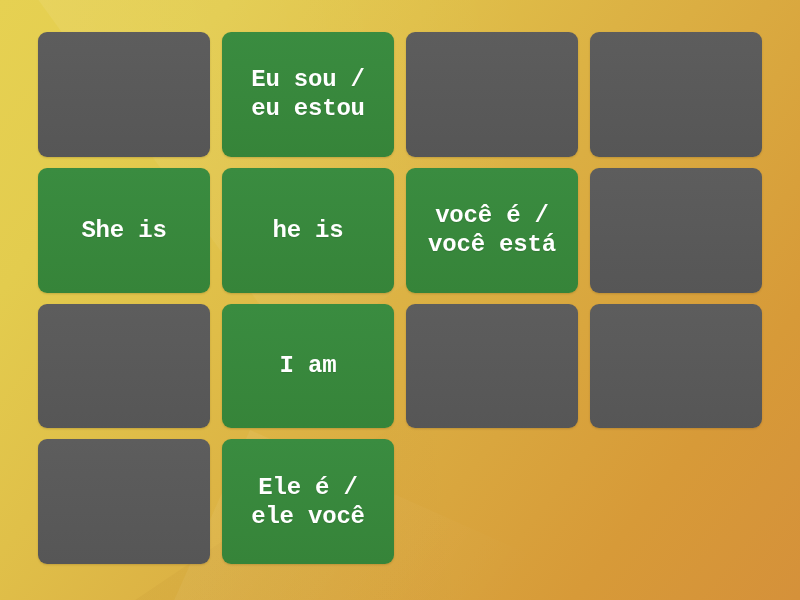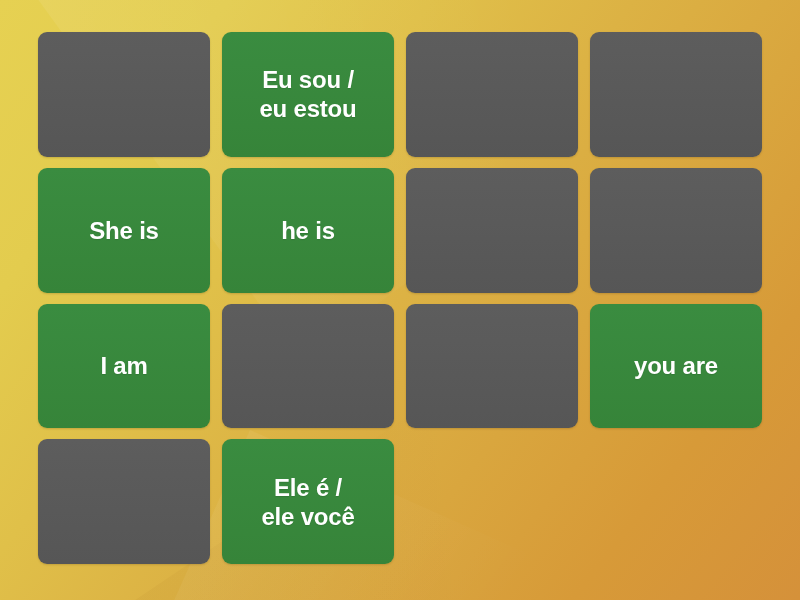--- a/index.html
+++ b/index.html
@@ -103,20 +103,21 @@
   }
 
   .tile-label {
     color: #ffffff;
     font-size: 24px;
     font-weight: bold;
     line-height: 1.21;
     letter-spacing: -0.2px;
     white-space: pre-line;
     text-shadow: 0 1px 1px rgba(0,0,0,0.10);
+    font-family: Liberation Mono, monospace;
   }
 </style>
 </head>
 <body>
 
 <div id="game-board">
 
   <div class="bg-streak-a"></div>
   <div class="bg-streak-b"></div>
   <div class="bg-streak-c"></div>
@@ -136,40 +137,41 @@
     <div class="tile hidden-tile">
       
     </div>
 
     <div class="tile revealed">
       <span class="tile-label">She is</span>
     </div>
     <div class="tile revealed">
       <span class="tile-label">he is</span>
     </div>
+    <div class="tile revealed">
+      <span class="tile-label">você é /
+você está</span>
+    </div>
 
     <div class="tile hidden-tile">
       
     </div>
     <div class="tile hidden-tile">
       
     </div>
     <div class="tile revealed">
       <span class="tile-label">I am</span>
     </div>
     <div class="tile hidden-tile">
       
     </div>
 
     <div class="tile hidden-tile">
       
     </div>
-    <div class="tile revealed">
-      <span class="tile-label">you are</span>
-    </div>
     <div class="tile hidden-tile">
       
     </div>
     <div class="tile revealed">
       <span class="tile-label">Ele é /
 ele você</span>
     </div>
 
   </div>
 </div>

